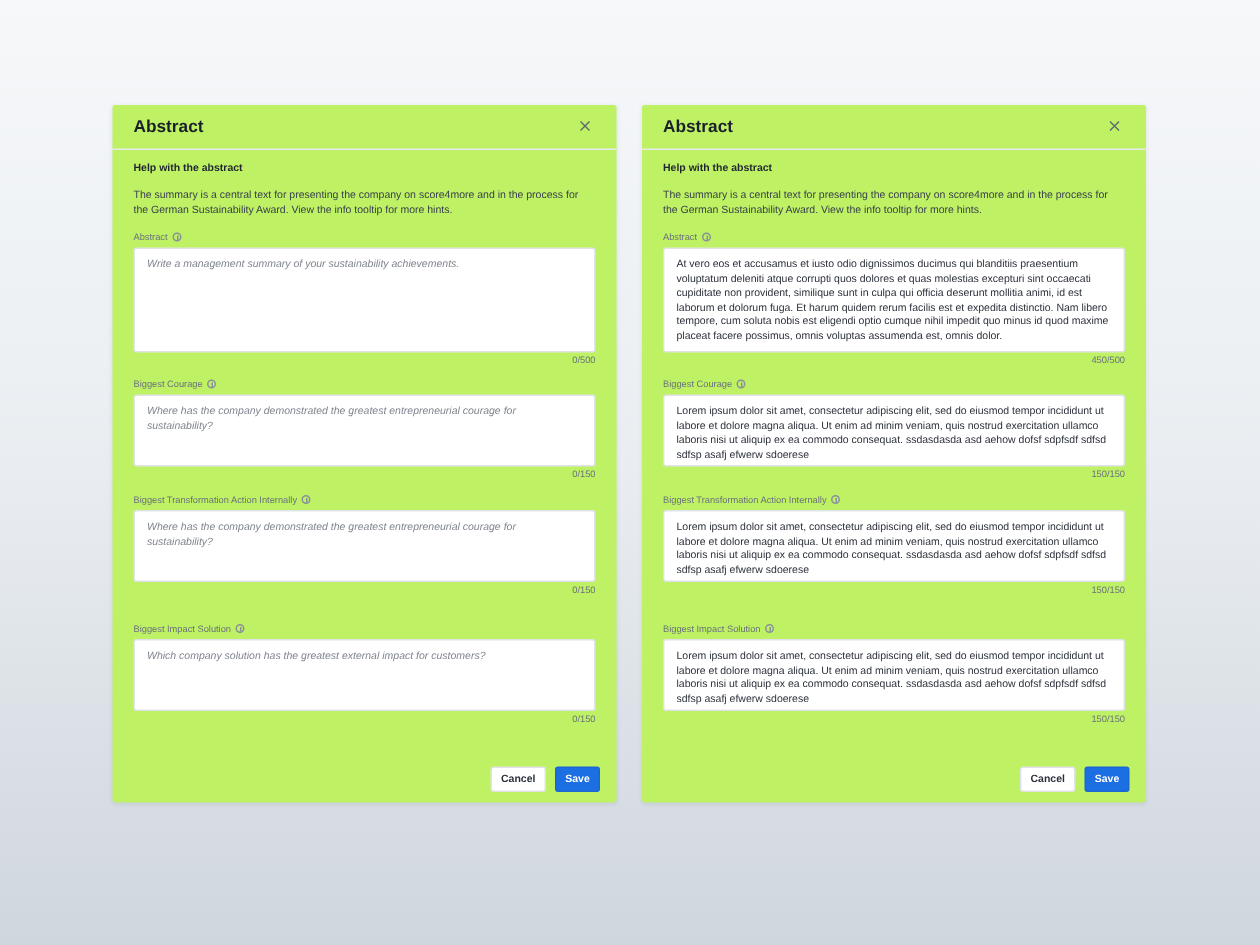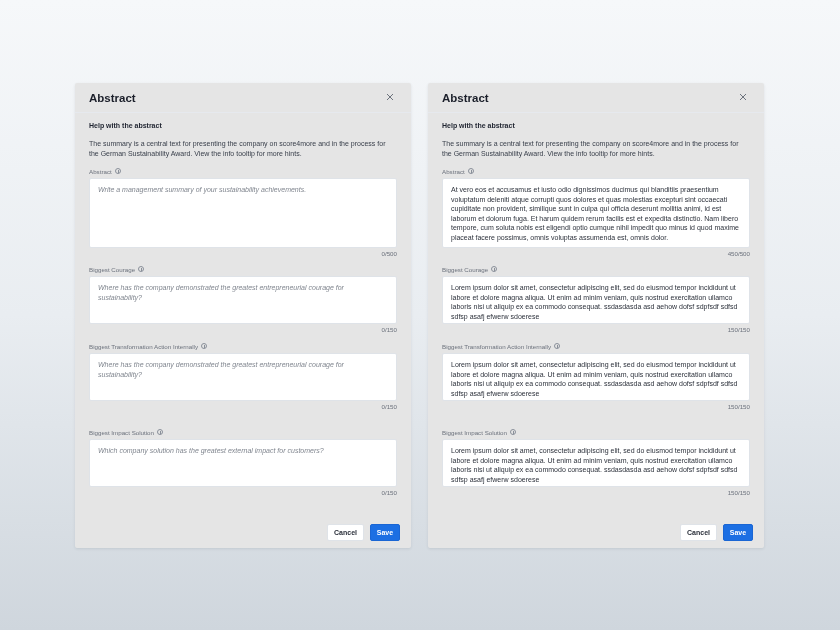--- a/index.html
+++ b/index.html
@@ -5,24 +5,24 @@
   * { box-sizing: border-box; margin: 0; padding: 0; }
   html, body { width: 840px; height: 630px; overflow: hidden; }
   body {
     background: linear-gradient(180deg, #f6f8fa 0%, #e9edf1 50%, #cfd6dd 100%);
     font-family: "Liberation Sans", sans-serif;
     position: relative;
     color: #1f2430;
   }
   .card {
     position: absolute;
-    top: 83px;
+    top: 70px;
     width: 336px;
     height: 465px;
-    background: #e5e5e5;
+    background: #bef264;
     border-radius: 2px;
     box-shadow: 0 1px 3px rgba(30,40,60,0.10);
   }
   .card.left { left: 75px; }
   .card.right { left: 428px; }
   .card-header {
     height: 30px;
     border-bottom: 1px solid #e6e9ee;
     position: relative;
   }

